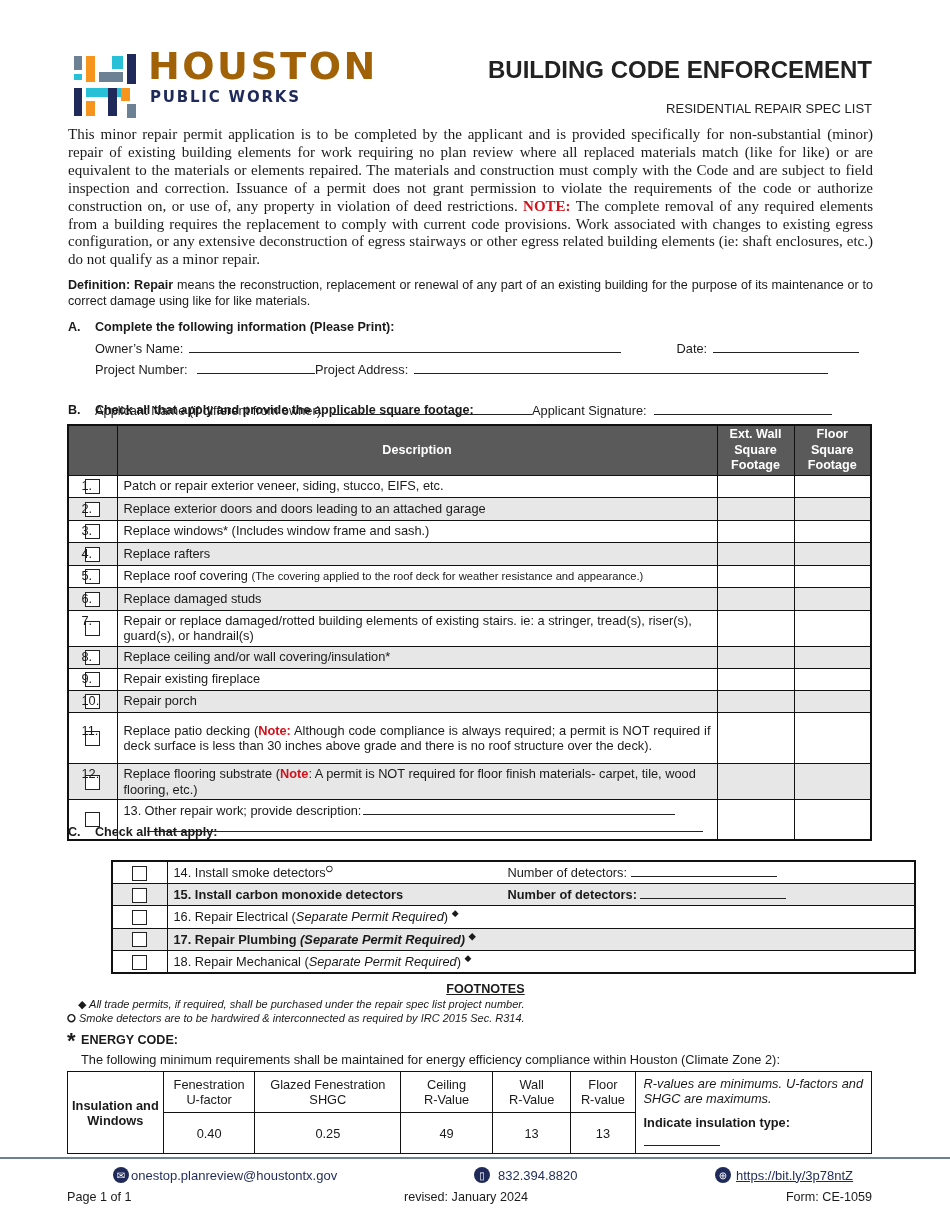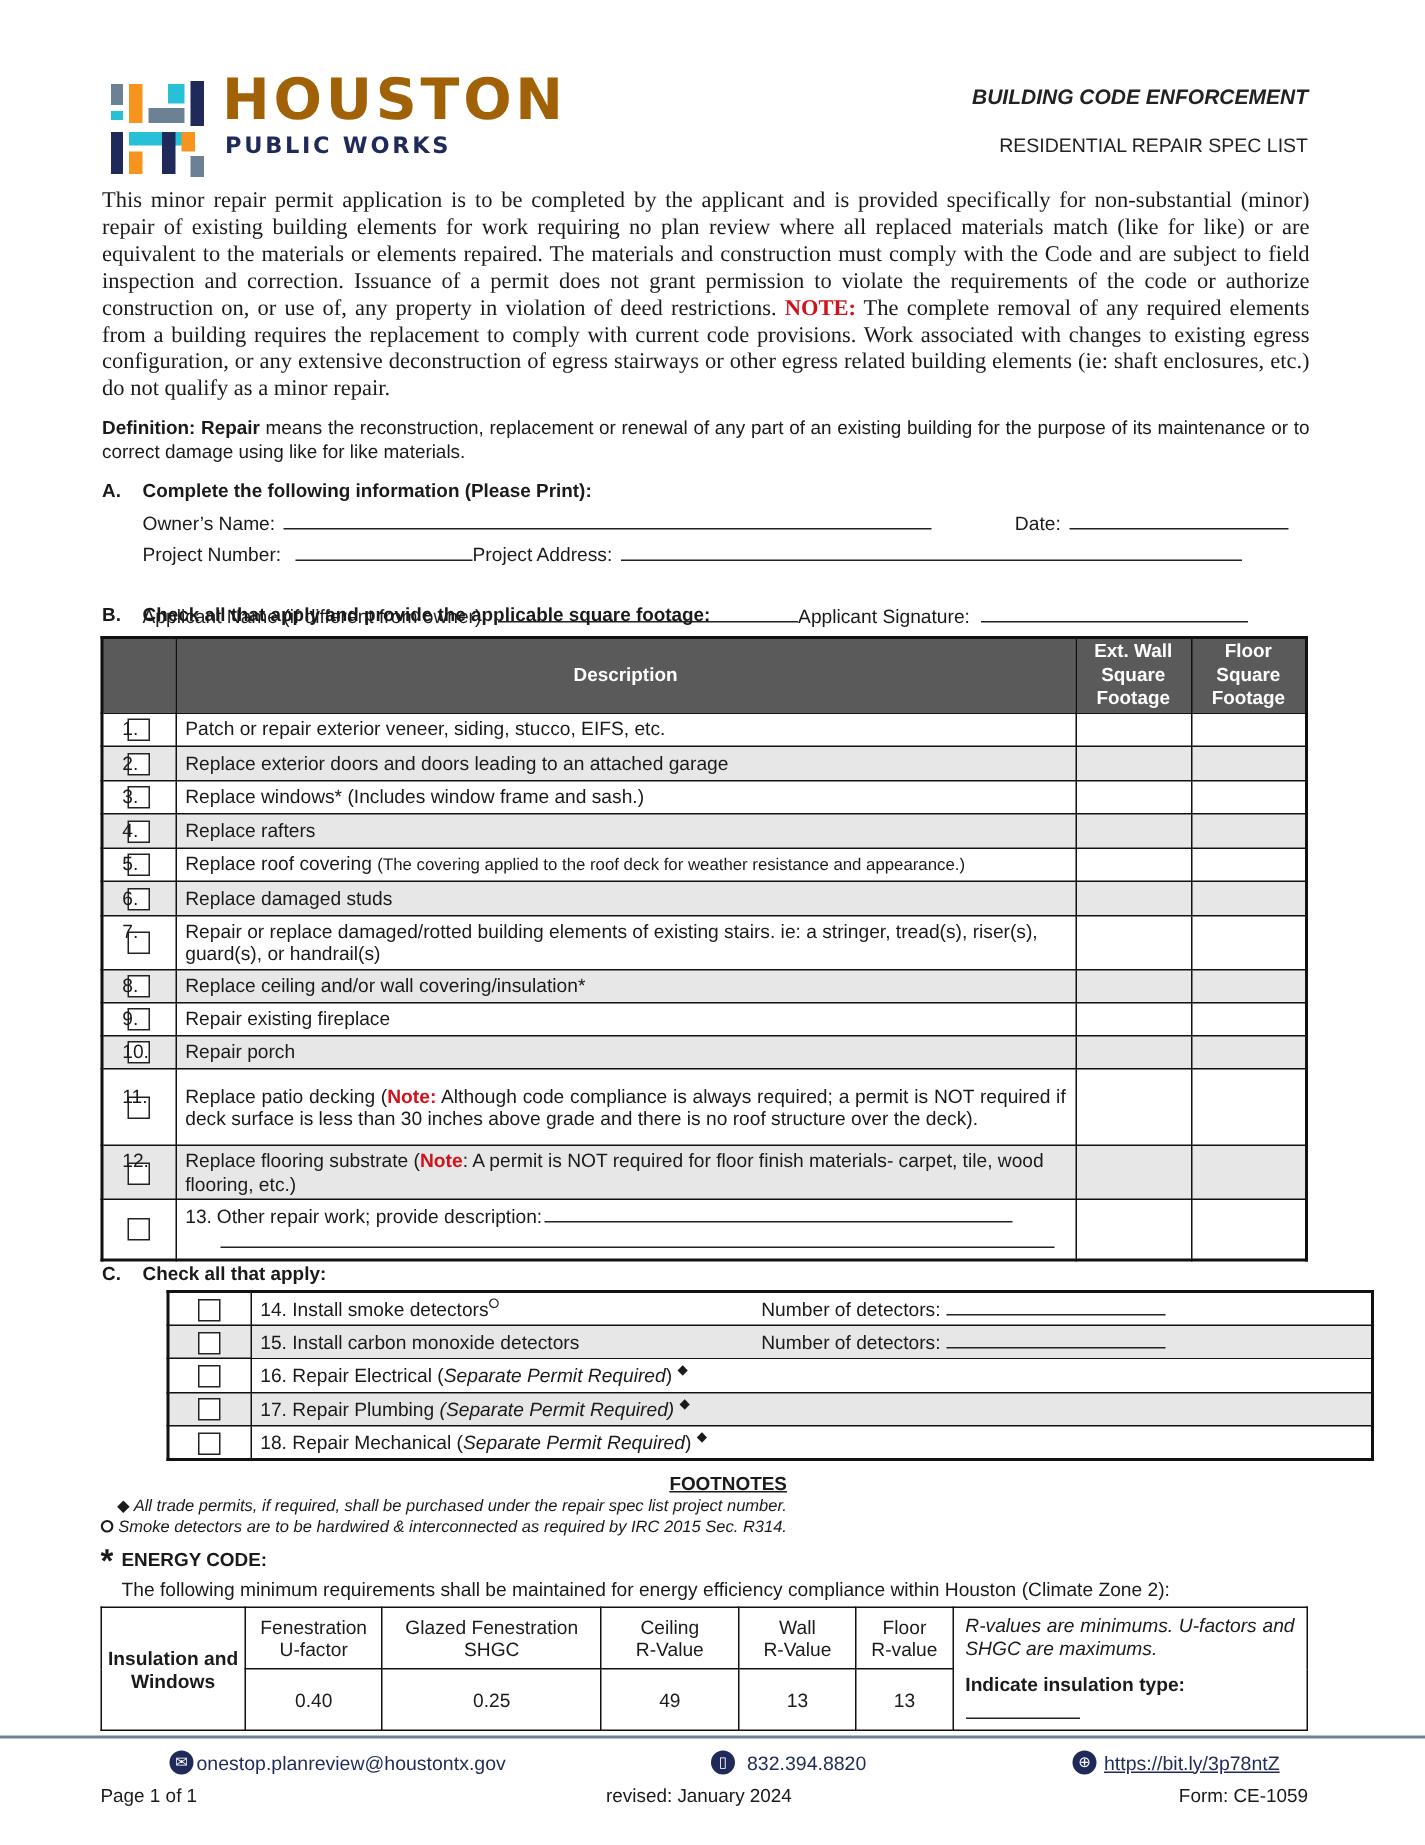--- a/index.html
+++ b/index.html
@@ -6,21 +6,21 @@
   html, body { width: 950px; height: 1230px; background: #fff; }
   body { font-family: "Liberation Sans", sans-serif; color: #1a1a1a; position: relative; overflow: hidden; }
 
   .header { position: absolute; left: 72px; top: 50px; width: 800px; height: 70px; }
   .logo { position: absolute; left: 0; top: 0; width: 320px; height: 68px; }
   .logo-mark { position: absolute; left: 0; top: 2px; width: 64px; height: 64px; }
   .logo-mark div { position: absolute; }
   .logo-text-1 { position: absolute; left: 76px; top: -6px; font-size: 38px; font-weight: 900; color: #a16207; letter-spacing: 2.5px; font-family: "DejaVu Sans", sans-serif; }
   .logo-text-2 { position: absolute; left: 78px; top: 38px; font-size: 15px; font-weight: 900; color: #1f2a5a; letter-spacing: 1.8px; font-family: "DejaVu Sans", sans-serif; }
   .title { position: absolute; right: 0; top: 6px; text-align: right; }
-  .title-1 { font-size: 14px; font-weight: bold; color: #222; font-style: italic; }
+  .title-1 { font-size: 24px; font-weight: bold; color: #222; }
   .title-2 { font-size: 13px; color: #222; margin-top: 17px; }
 
   .intro { position: absolute; left: 68px; top: 126px; width: 805px; font-size: 15px; line-height: 17.9px; text-align: justify; color: #1a1a1a; font-family: Liberation Serif, serif; }
   .red { color: #d0121b; font-weight: bold; }
   .definition { position: absolute; left: 68px; top: 277px; width: 805px; font-size: 12.6px; line-height: 16px; text-align: justify; }
 
   .sec-head { position: absolute; left: 68px; font-size: 12.6px; font-weight: bold; }
   .sec-head .letter { display: inline-block; width: 27px; }
   .field-row { position: absolute; left: 95px; font-size: 12.8px; white-space: nowrap; }
   .blank { display: inline-block; border-bottom: 1px solid #222; height: 12px; vertical-align: baseline; }
@@ -34,21 +34,21 @@
   .tbl-b td.desc { padding: 2px 6px 2px 6px; line-height: 16.5px; }
   .tbl-b td.sq { width: 77px; }
   .checkbox { display: inline-block; width: 15px; height: 15px; border: 1.3px solid #222; background: #fff; vertical-align: middle; }
   .num { display: inline-block; width: 21px; }
   .hang { padding-left: 21px; text-indent: -21px; }
   .small-note { font-size: 11.2px; }
   .note-red { color: #d0121b; font-weight: bold; }
 
   .tbl-c { position: absolute; left: 67px; top: 860px; width: 805px; border: 2.5px solid #111; font-size: 12.8px; margin-left: 44px; }
   .tbl-c td { border: 1px solid #111; height: 22.4px; }
-  .tbl-c tr.shade td { background: #e7e7e7; }
+  .tbl-c tr.shade td { background: #e7e7e7; font-weight: bold; }
   .tbl-c td.cb { width: 55px; text-align: center; }
   .tbl-c td.desc { padding-left: 6px; position: relative; }
   .det-label { position: absolute; left: 340px; top: 3px; white-space: nowrap; }
   .sup { font-size: 9px; vertical-align: super; line-height: 0; }
 
   .footnotes { position: absolute; left: 67px; top: 982px; font-size: 11px; text-align: right; }
   .fn-title { font-size: 12.6px; font-weight: bold; text-decoration: underline; margin-bottom: 1px; }
   .fn-line { font-style: italic; line-height: 14px; }
   .energy { position: absolute; left: 67px; top: 1028px; }
   .energy-star { position: absolute; left: 0; top: 0; font-size: 22px; font-weight: bold; }
@@ -203,21 +203,21 @@
   </tr>
   <tr style="height:40px">
     <td class="cb"><span class="checkbox"></span></td>
     <td class="desc" style="line-height:17px"><span class="num">13.</span><span>Other repair work; provide description:</span><span class="blank" style="width:312px;margin-left:2px"></span><br><span class="blank" style="width:556px;margin-left:23px"></span></td>
     <td class="sq"></td>
         <td class="sq"></td>
   </tr>
 </tbody>
   </table>
 
-<div class="sec-head" style="top:842px"><span class="letter">C.</span><span>Check all that apply:</span></div>
+<div class="sec-head" style="top:825px"><span class="letter">C.</span><span>Check all that apply:</span></div>
 
 <table class="tbl-c">
   <tbody>
       <tr>
     <td class="cb"><span class="checkbox"></span></td>
     <td class="desc"><span>14.</span> <span>Install smoke detectors</span><span class="sup">⭘</span><span class="det-label"><span>Number of detectors:</span> <span class="blank" style="width:146px"></span></span></td>
   </tr>
   <tr class="shade">
     <td class="cb"><span class="checkbox"></span></td>
     <td class="desc"><span>15.</span> <span>Install carbon monoxide detectors</span><span class="det-label"><span>Number of detectors:</span> <span class="blank" style="width:146px"></span></span></td>

